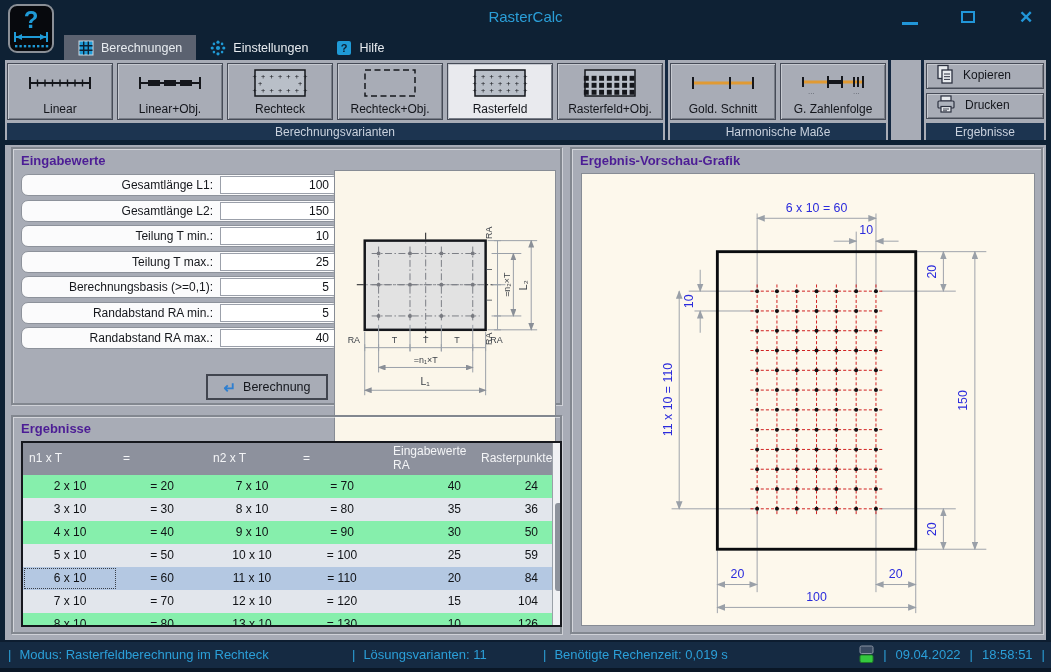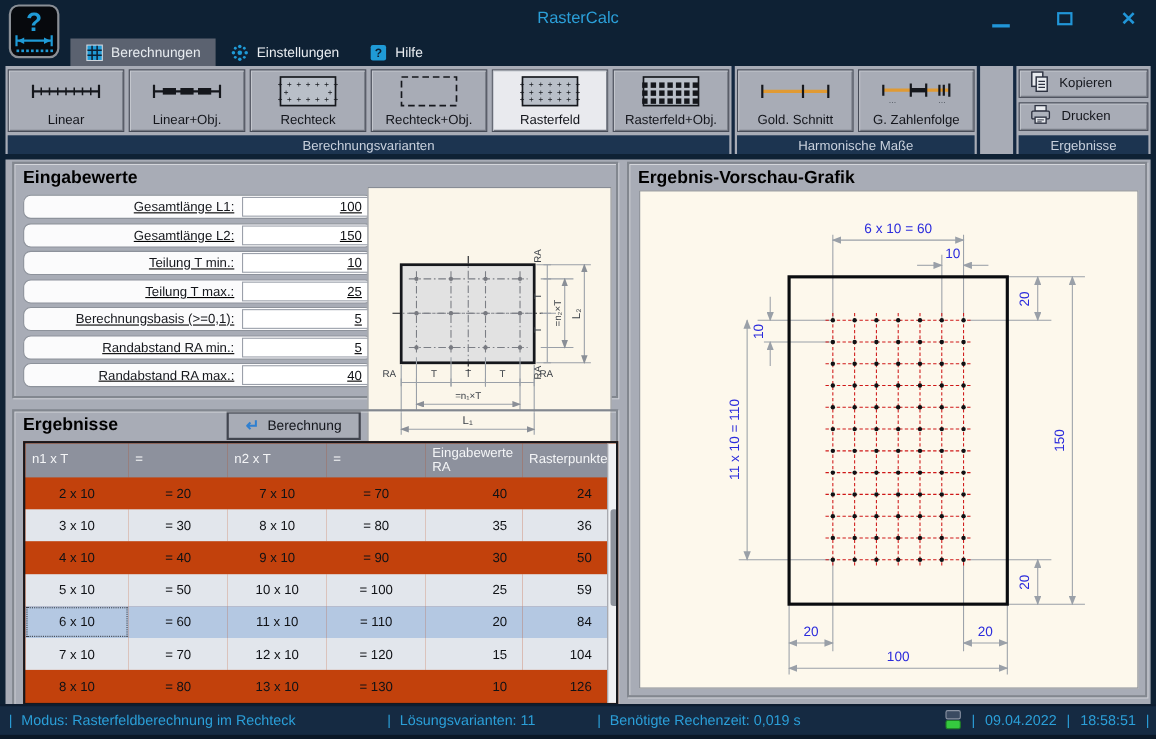--- a/index.html
+++ b/index.html
@@ -37,43 +37,43 @@
   .tbtn.small { width:118px; height:24px; flex-direction:row; gap:9px; justify-content:flex-start; padding:12px 9px; align-items:center; }
   .tg-caption { height:17px; background:#1c3450; color:#c9d1dd; font-size:12px;
                 display:flex; align-items:center; justify-content:center; margin-top:3px; }
   .tg-spacer { flex:1; background:#a8acb6; }
 
   
   .main { margin:5px 5px 0; background:#a8acb6; height:495px; display:flex; gap:8px; padding:2px 3px; }
   .col-left { width:554px; display:flex; flex-direction:column; gap:10px; padding:0 0 4px 3px; }
   .panel { border:2px solid #82878f; box-shadow:inset 1px 1px 0 rgba(255,255,255,.5), 1px 1px 0 rgba(255,255,255,.45);
            position:relative; padding:4px 8px; }
-  .panel-title { font-weight:bold; font-size:16px; color:#000000; }
+  .panel-title { font-weight:bold; font-size:13px; color:#4c1d95; }
   .panel-inputs { height:258px; }
   .panel-results { flex:1; }
   .panel-preview { flex:1; margin:0 0 4px 0; }
 
   
   .fields { width:318px; margin-top:6px; }
   .input-row { height:22px; background:#fbfbfc; border:1px solid #8d929b; border-radius:7px;
-               display:flex; align-items:center; justify-content:flex-end; margin-bottom:3.5px; padding-right:2px;text-decoration:underline; }
+               display:flex; align-items:center; justify-content:flex-end; margin-bottom:3.5px; padding-right:2px; }
   .input-label { font-size:12px; color:#15171c; margin-right:7px; white-space:nowrap; }
   .input-value { width:116px; height:18px; background:#fff; border:1px solid #9ba0aa;
                  display:flex; align-items:center; justify-content:flex-end; padding-right:6px; font-size:12px; color:#101216; }
   .calc-btn { position:absolute; left:193px; top:225px; width:122px; height:26px; background:#a8acb6;
               border:2px solid #41454f; display:flex; align-items:center; justify-content:center; gap:7px;
               font-size:12.5px; color:#14161c; font-family:inherit; }
   .enter-ico { color:#2f7fd0; font-weight:bold; font-size:15px; line-height:1; }
   .schem-box { position:absolute; top:21px; right:4px; width:222px; height:280px;
                background:#fbf6ea; border:1px solid #878c95; }
   .schem-box svg { width:100%; height:100%; display:block; }
 
   
-  .table-wrap { margin-top:5px; margin-left:0; width:541px; height:240px; border:2px solid #16181e;
-                display:flex; background:#c2410c; overflow:hidden; }
+  .table-wrap { margin-top:5px; margin-left:0; width:541px; height:186px; border:2px solid #16181e;
+                display:flex; background:#86efac; overflow:hidden; }
   table { border-collapse:collapse; table-layout:fixed; width:529px; font-size:12px; }
   col.c0{width:94px} col.c1{width:90px} col.c2{width:90px} col.c3{width:90px} col.c4{width:88px} col.c5{width:77px}
   th { background:#8d919d; color:#f4f5f7; font-weight:normal; text-align:left; padding:2px 6px;
        height:31px; vertical-align:middle; line-height:1.15; }
   td { text-align:center; height:23px; padding:0 4px; color:#101216; }
   td.num { text-align:right; padding-right:14px; }
   tr.alt { background:#e2e6ec; }
   tr.selected { background:#b4c8e2; }
   td.focus { outline:1px dotted #3a3f48; outline-offset:-2px; }
   .scrollbar { width:12px; background:#f0f1f4; border-left:1px solid #9aa0a8; position:relative; }

